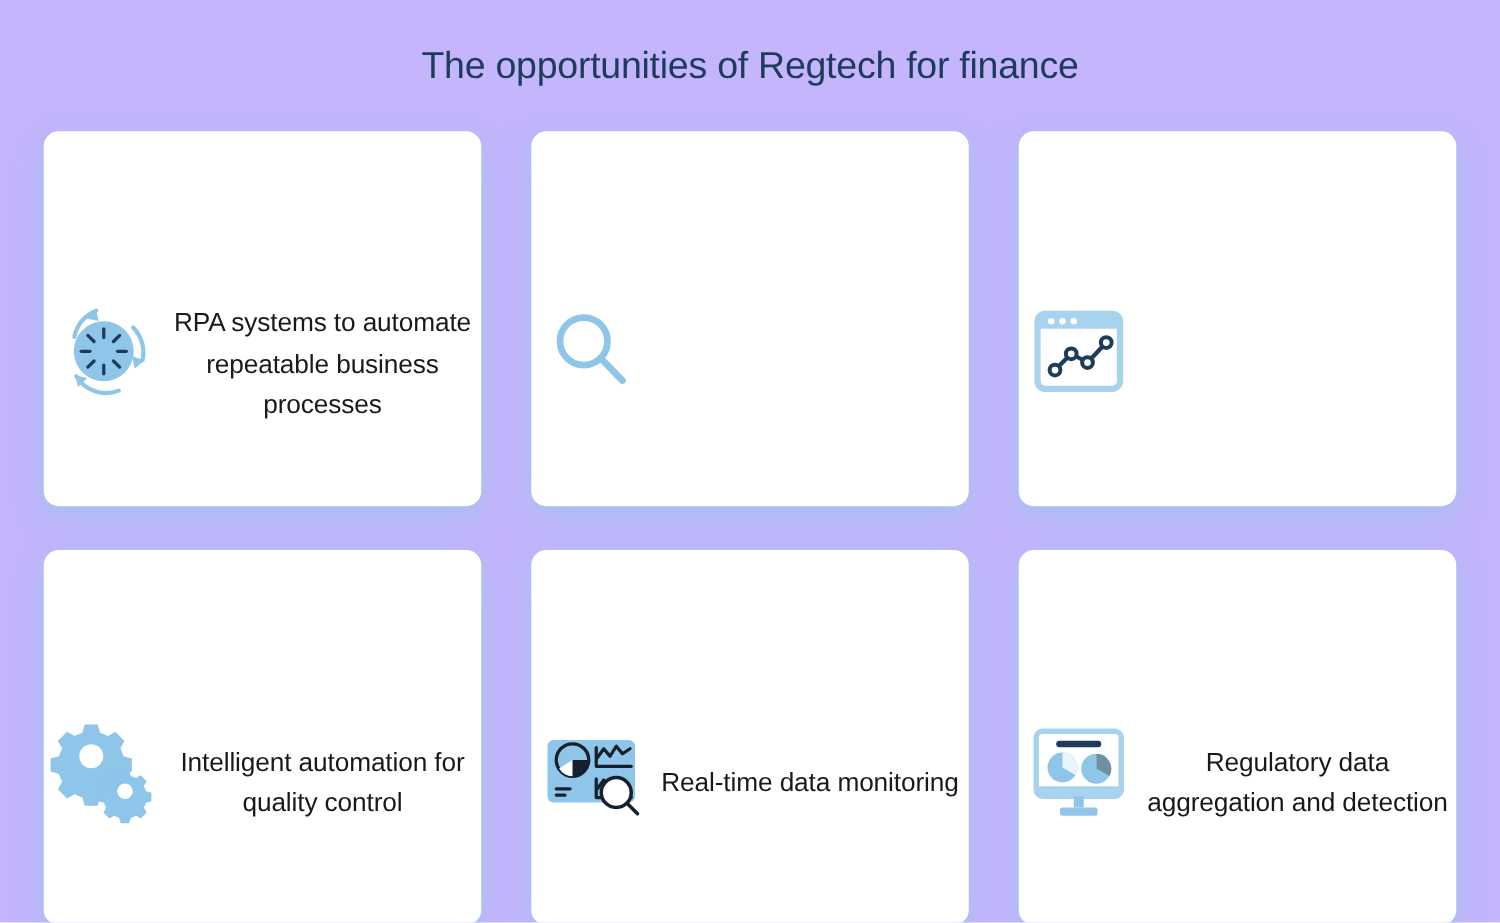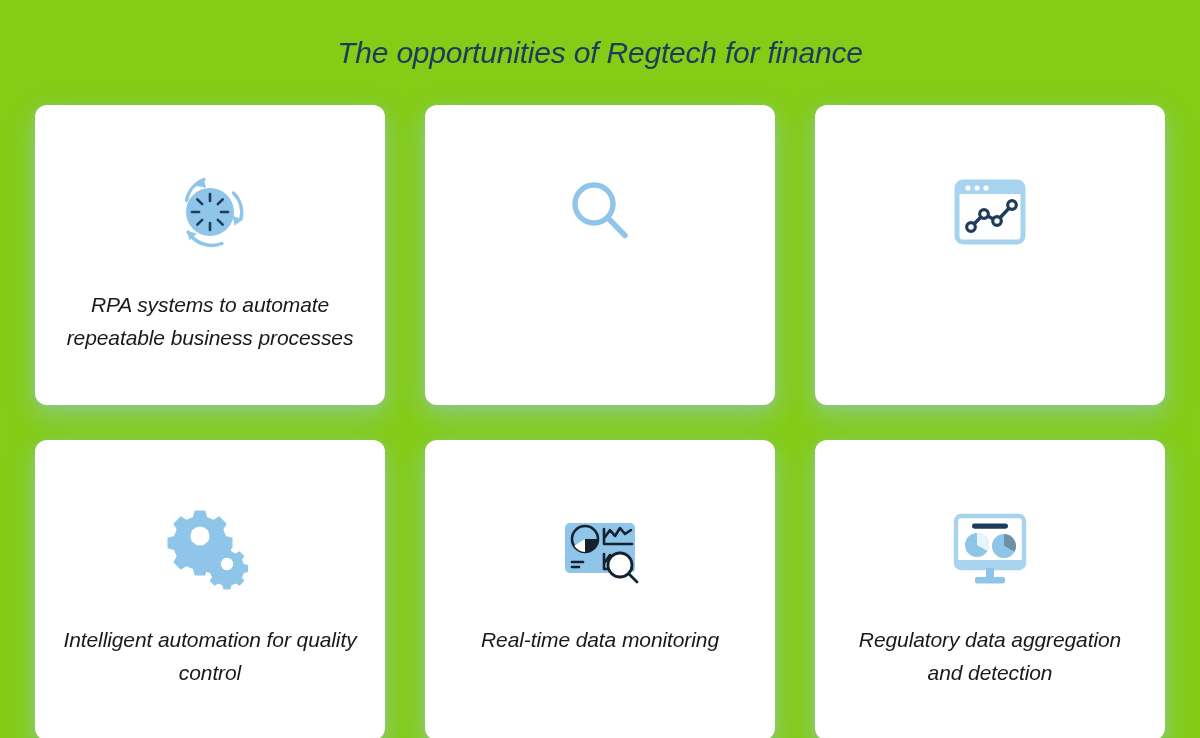--- a/index.html
+++ b/index.html
@@ -8,22 +8,21 @@
     width: 1200px;
     height: 738px;
     background: #ffffff;
     font-family: "Liberation Sans", sans-serif;
     overflow: hidden;
   }
   .page {
     position: relative;
     width: 1200px;
     height: 738px;
-    background: #84cc16;
-    font-style: italic;
+    background: #c4b5fd;
   }
   .page-title {
     position: absolute;
     top: 33px;
     left: 0;
     width: 1200px;
     text-align: center;
     font-size: 30px;
     font-weight: 500;
     letter-spacing: -0.2px;
@@ -41,21 +40,21 @@
     column-gap: 40px;
     row-gap: 35px;
   }
   .card {
     position: relative;
     background: #ffffff;
     border-radius: 12px;
     box-shadow: 0 10px 26px 2px rgba(150, 200, 235, 0.42),
                 0 2px 8px rgba(150, 200, 235, 0.30);
     display: flex;
-    flex-direction: column;
+    flex-direction: row;
     align-items: center;
     padding-top: 52px;
   }
   .card-icon {
     height: 110px;
     display: flex;
     align-items: center;
     justify-content: center;
   }
   .card-label {

